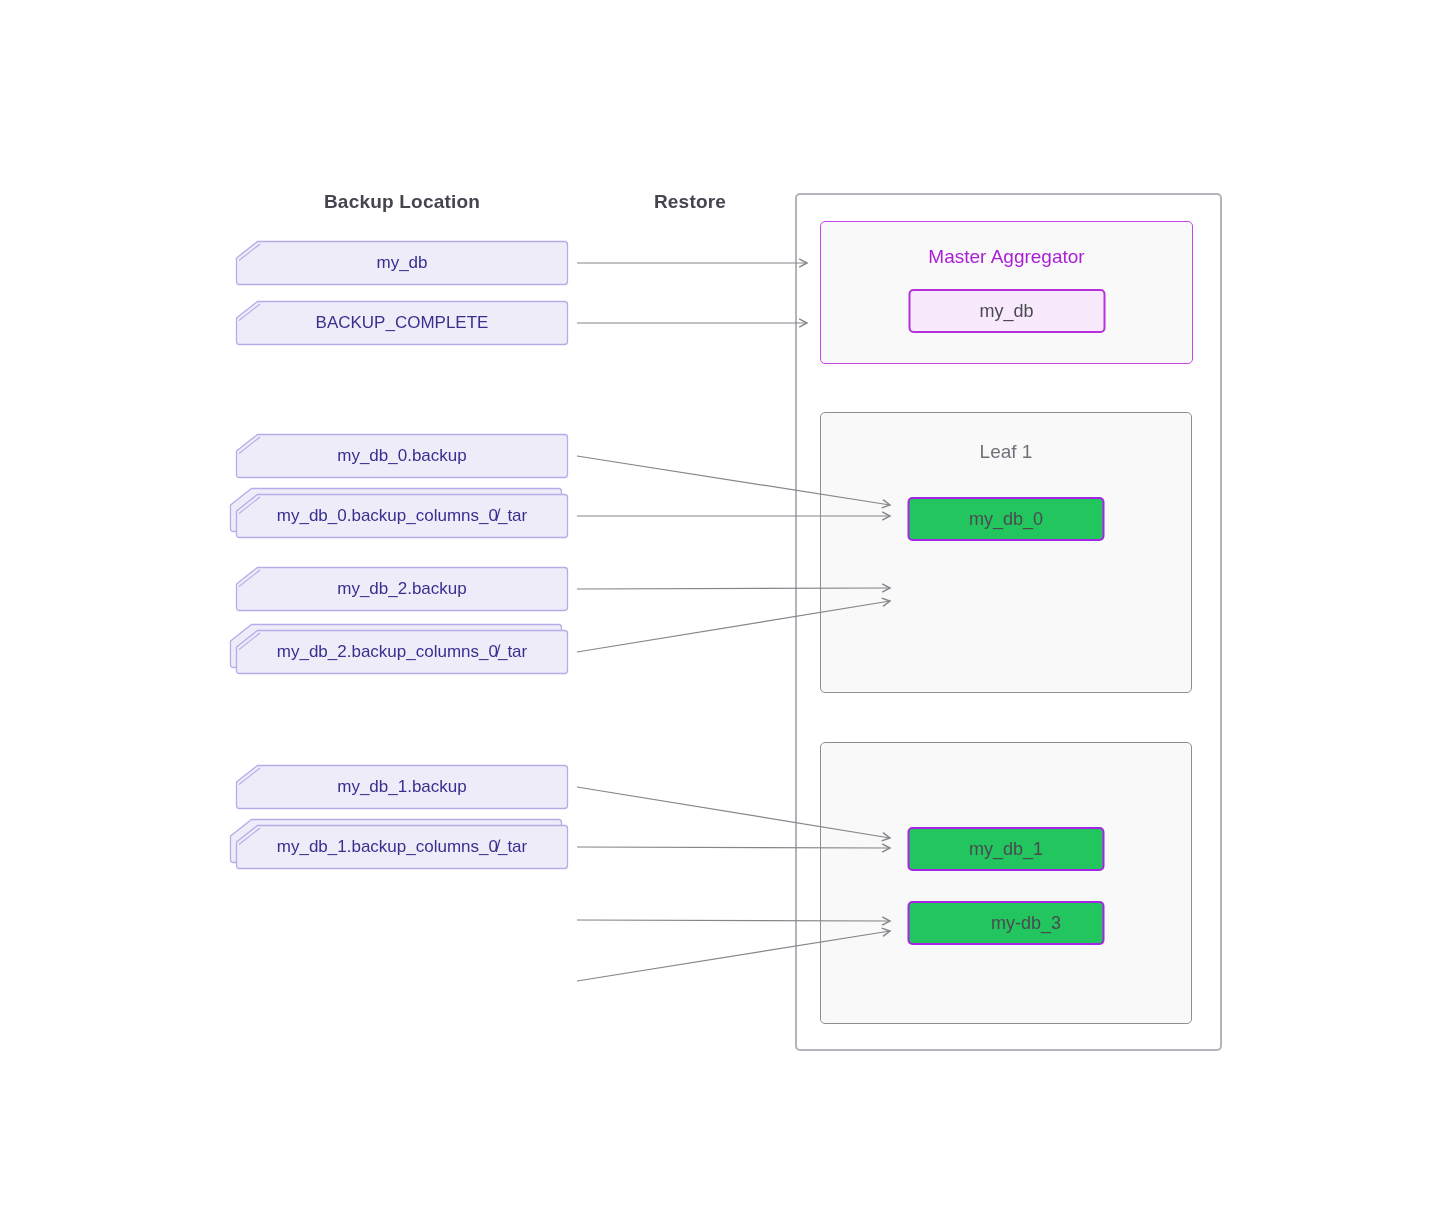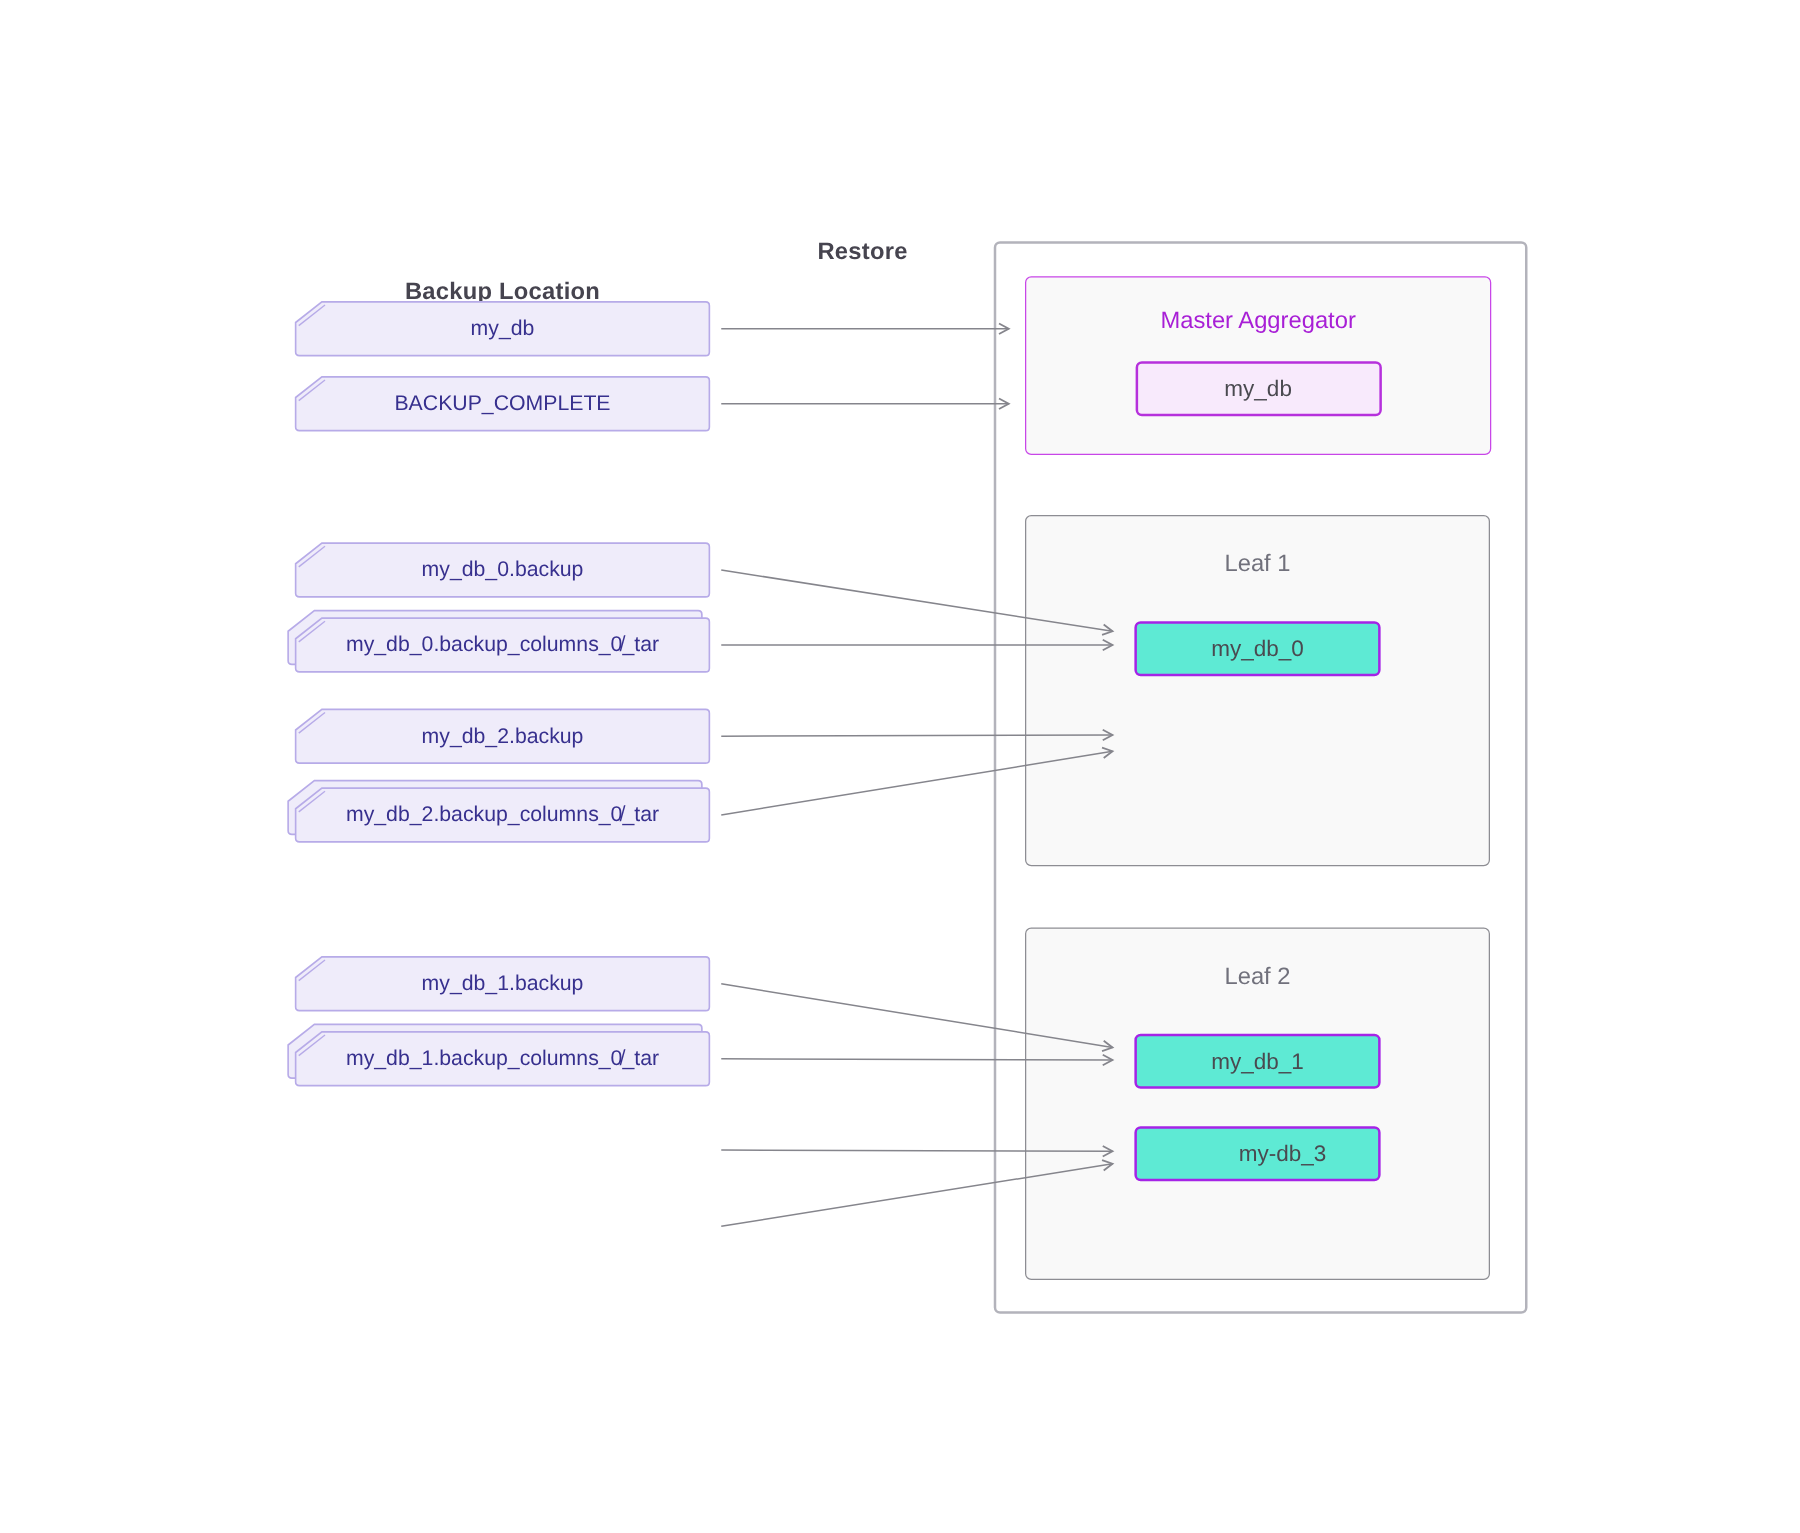--- a/index.html
+++ b/index.html
@@ -16,21 +16,21 @@
   
   .col-header {
     position:absolute;
     top:191px;
     font-size:19px;
     font-weight:bold;
     color:#46444f;
     text-align:center;
     letter-spacing:0.2px;
   }
-  #hdr-backup { left:236px; width:332px;margin-top:32px; }
+  #hdr-backup { left:236px; width:332px; }
   #hdr-restore { left:577px; width:226px; }
 
   
   .file {
     position:absolute;
     width:332px; height:44px;
   }
   .file svg {
     position:absolute; left:0; top:0;
     overflow:visible;
@@ -90,21 +90,21 @@
   }
   #master-node .node-title { padding-top:24px; color:#a81fd6; }
   .leaf .node-title { padding-top:28px; color:#71717c; }
 
   .db-box {
     position:absolute;
     left:50%; transform:translateX(-50%);
     width:197px; height:44px;
     border:2px solid #a524e6;
     border-radius:5px;
-    background:#5eead4;
+    background:#22c55e;
     display:flex; align-items:center; justify-content:center;
     font-size:18px;
     color:#4a4a50;
   }
   #master-db { top:67px; background:#f8eafc; border-color:#b631dc; }
   .db-top { top:84px; }
   #leaf1-db2 { top:157px; }
   #leaf2-db2 { top:158px;padding-left:40px; }
 
   
@@ -202,21 +202,20 @@
     <div class="node-title">Master Aggregator</div>
     <div class="db-box" id="master-db">my_db</div>
   </div>
 
   <div class="node leaf" id="leaf1-node">
     <div class="node-title">Leaf 1</div>
     <div class="db-box db-top" id="leaf1-db1">my_db_0</div>
   </div>
 
   <div class="node leaf" id="leaf2-node">
-    <div class="node-title">Leaf 2</div>
     <div class="db-box db-top" id="leaf2-db1">my_db_1</div>
     <div class="db-box" id="leaf2-db2">my-db_3</div>
   </div>
 
   <svg id="arrows" width="1440" height="1226" viewBox="0 0 1440 1226">
     <defs>
       <marker id="ah" viewBox="0 0 10 10" refX="8" refY="5" markerWidth="10" markerHeight="10" orient="auto">
         <path d="M1.5,1.5 L8,5 L1.5,8.5" fill="none" stroke="#85858c" stroke-width="1.2"></path>
       </marker>
     </defs>

